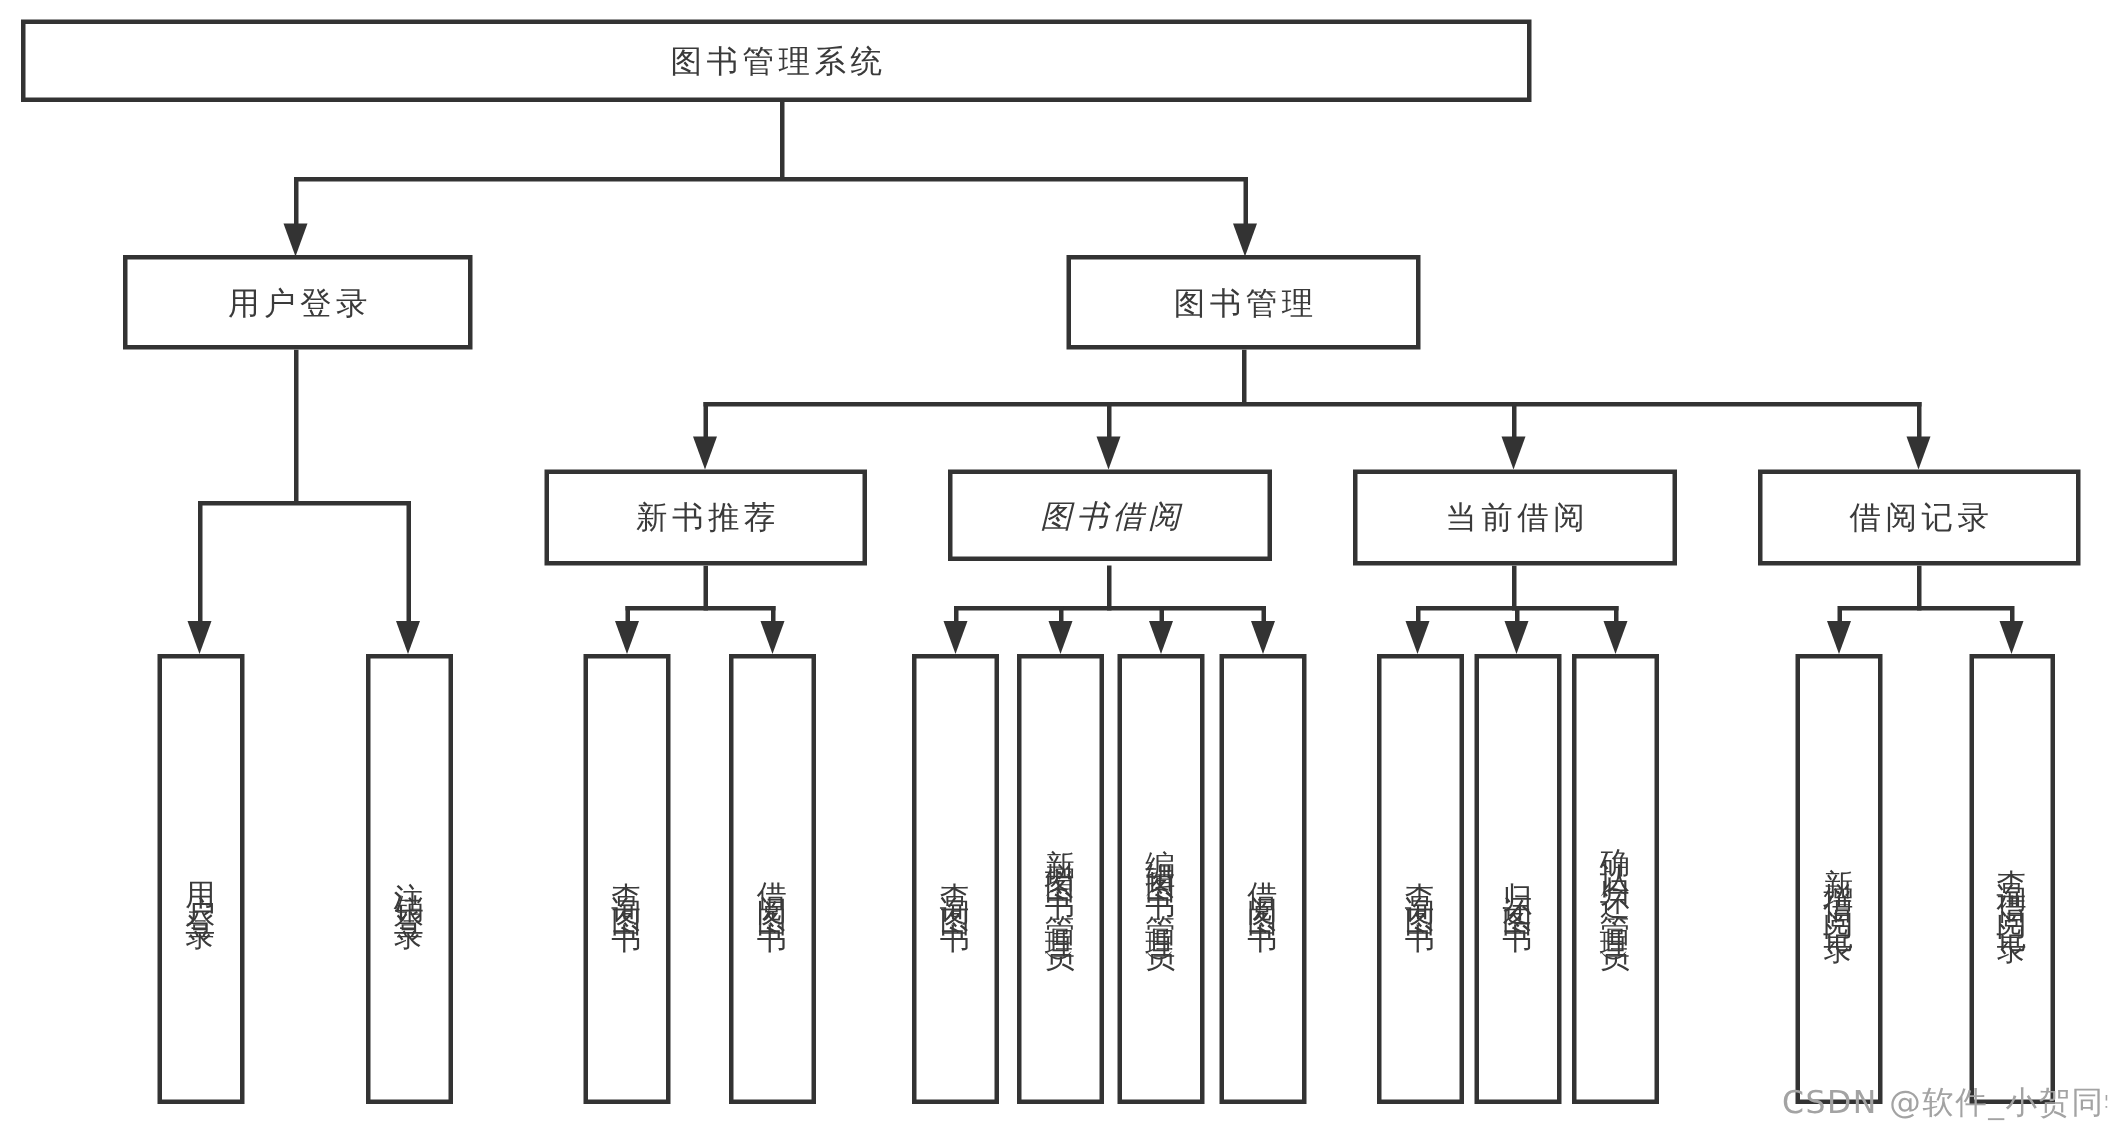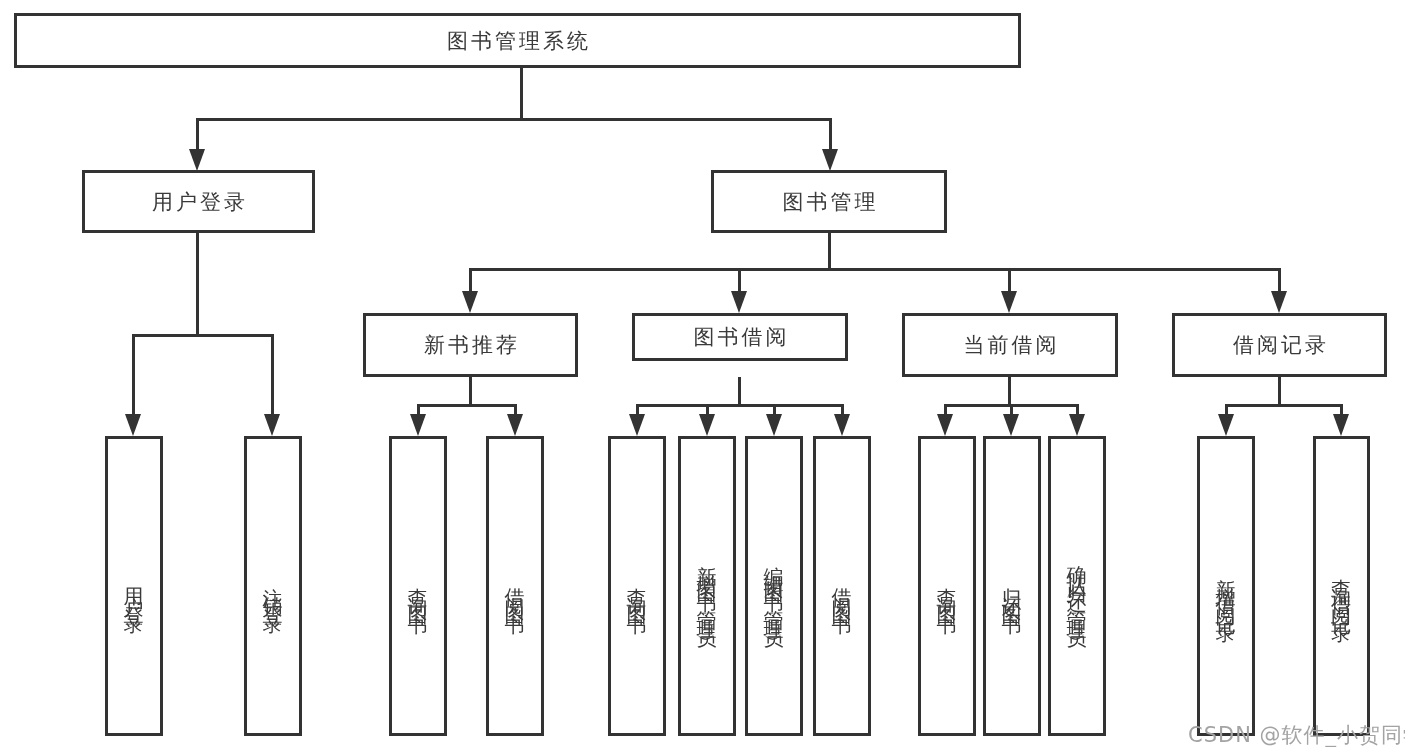--- a/index.html
+++ b/index.html
@@ -142,21 +142,21 @@
       <i class="head"></i>
     </div>
   <div class="arrow" style="left:1271px; top:268px; height:45px;">
       <i class="shaft"></i>
       <i class="head"></i>
     </div>
 
   <div class="box" style="left:363px; top:313px; width:215px; height:64px;">
     <span class="hlabel">新书推荐</span>
   </div>
-  <div class="box" style="left:632px; top:313px; width:216px; height:48px;">
+  <div class="box" style="left:632px; top:313px; width:216px; height:61px;font-style:italic;">
     <span class="hlabel">图书借阅</span>
   </div>
   <div class="box" style="left:1172px; top:313px; width:215px; height:64px;">
     <span class="hlabel">借阅记录</span>
   </div>
   <div class="box" style="left:902px; top:313px; width:216px; height:64px;">
     <span class="hlabel">当前借阅</span>
   </div>
 
   <div class="vline" style="left:469px; top:377px; height:30px;"></div>

